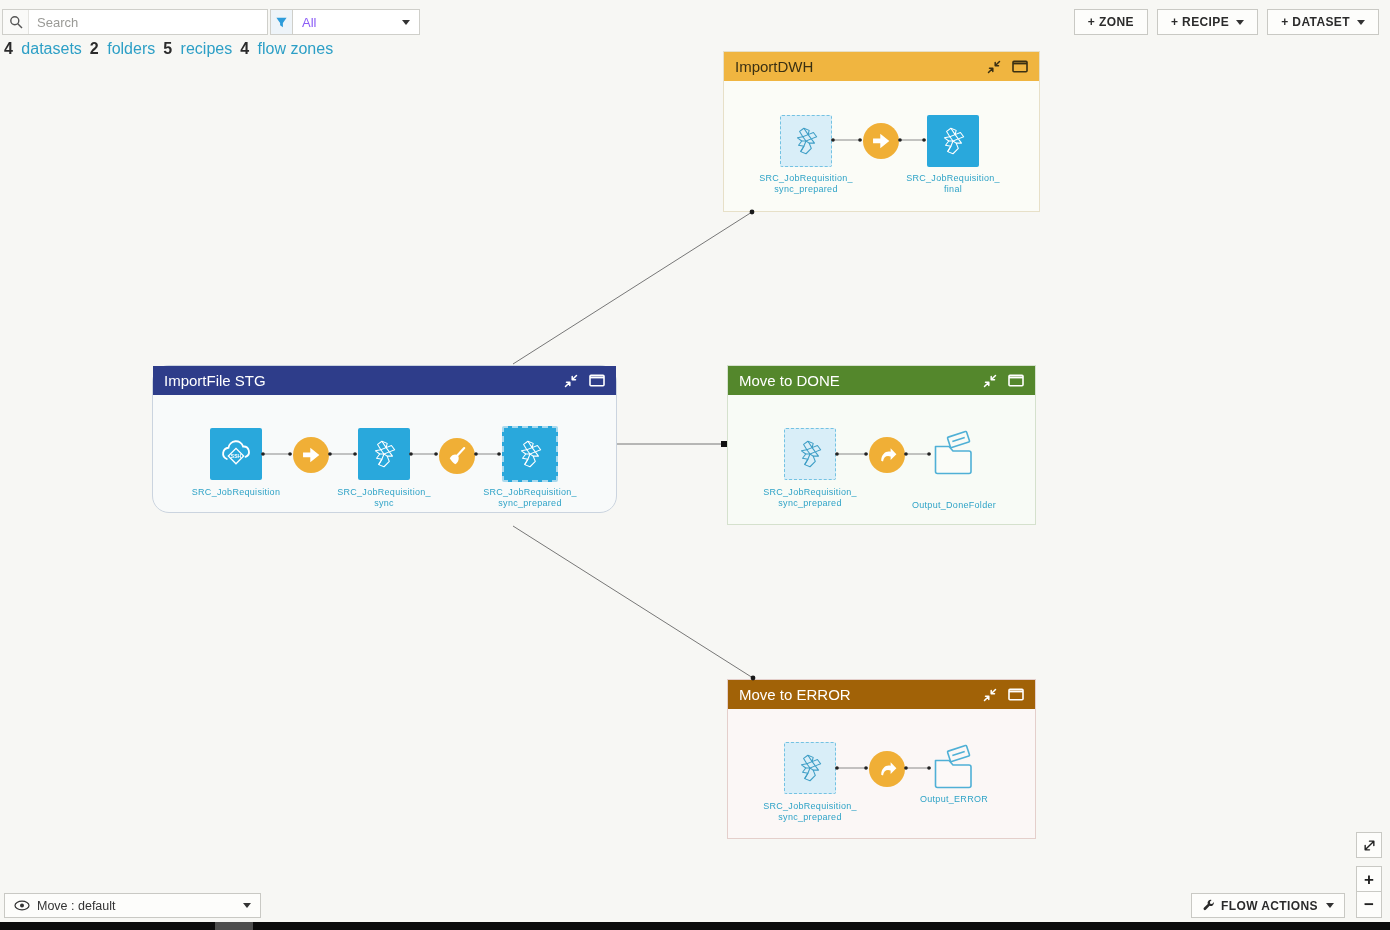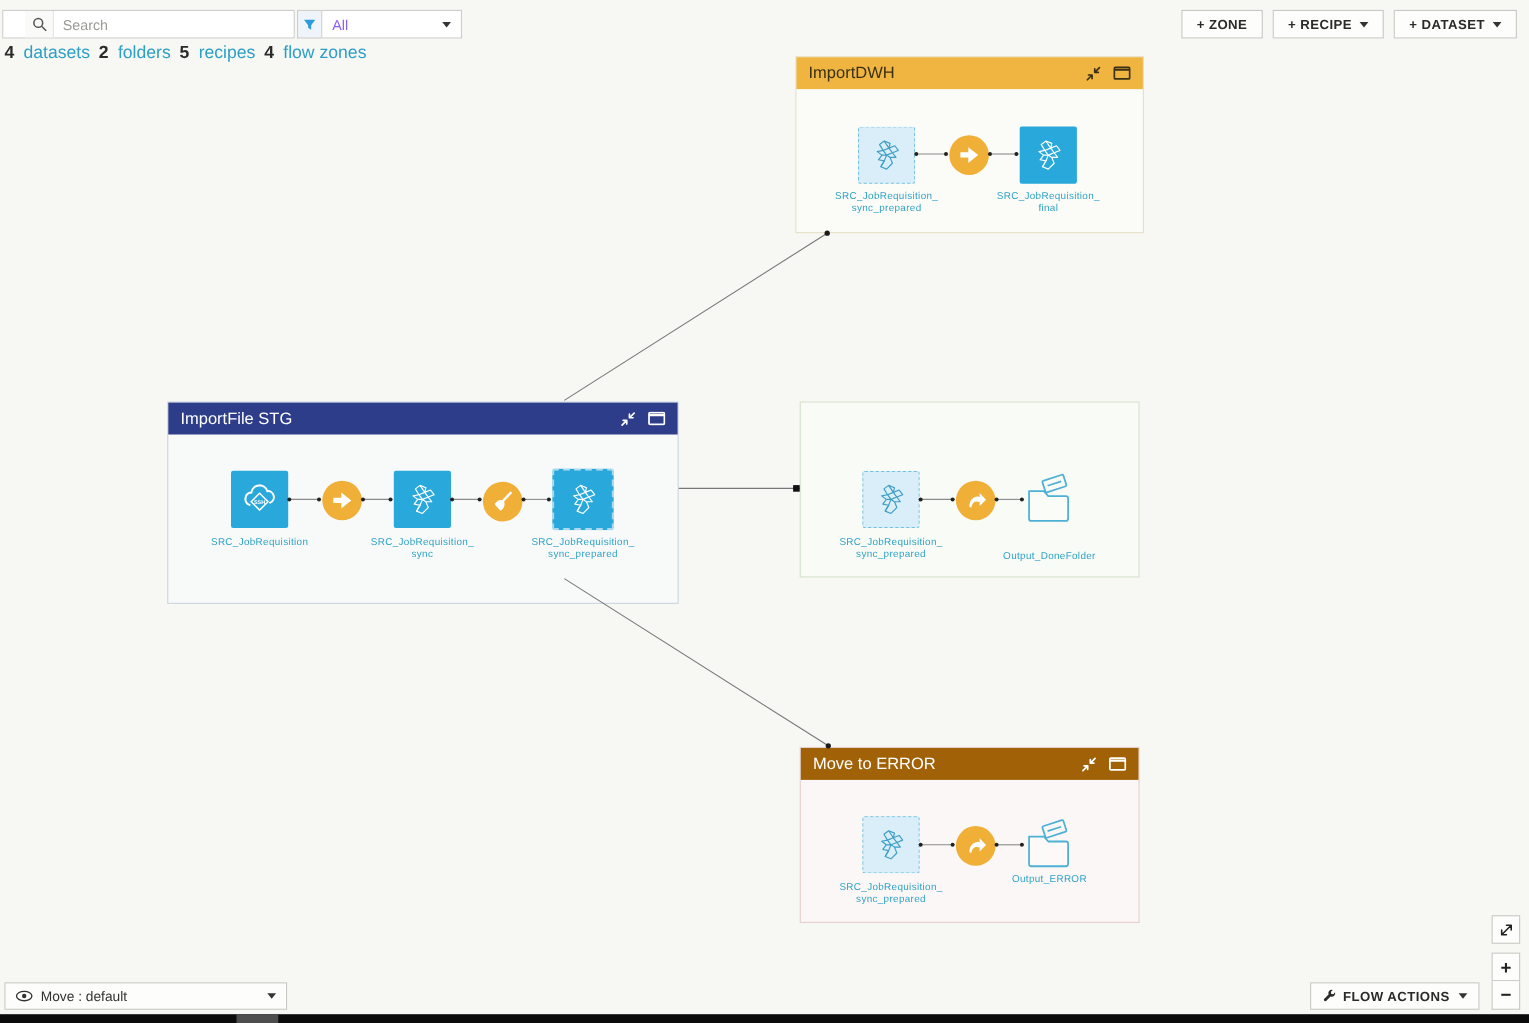--- a/index.html
+++ b/index.html
@@ -5,21 +5,21 @@
   html,body{margin:0;padding:0;}
   body{
     width:1390px;height:930px;position:relative;overflow:hidden;
     background:#F7F7F4;
     font-family:"Liberation Sans",sans-serif;
     color:#333;
   }
   
   .searchbox{
     position:absolute;left:2px;top:9px;width:266px;height:26px;
-    background:#fff;border:1px solid #cfcfca;display:flex;align-items:stretch;box-sizing:border-box;padding-left:20px;
+    background:#fff;border:1px solid #cfcfca;display:flex;align-items:stretch;box-sizing:border-box;
   }
   .searchbox .icon-cell{
     width:25px;display:flex;align-items:center;justify-content:center;
     background:#fafaf8;border-right:1px solid #e4e4e0;
   }
   .searchbox input{
     flex:1;border:none;outline:none;padding:0 8px;font-size:13px;
     font-family:"Liberation Sans",sans-serif;color:#444;background:transparent;
   }
   .searchbox input::placeholder{color:#9a9a96;}
@@ -54,21 +54,21 @@
   }
   
   .zone{position:absolute;box-sizing:border-box;border:1px solid;}
   .zone-header{
     height:29px;display:flex;align-items:center;padding:0 11px;font-size:15px;font-weight:500;
   }
   .zone-header .hicons{margin-left:auto;display:flex;align-items:center;gap:11px;}
   .hicon{display:flex;align-items:center;cursor:pointer;}
   #zone-dwh{left:723px;top:51px;width:317px;height:161px;background:#FBFCF7;border-color:#E7E0C8;}
   #zone-dwh .zone-header{background:#F0B540;color:#3A3013;}
-  #zone-stg{left:152px;top:365px;width:465px;height:184px;background:#F8FAFA;border-color:#CBD4DF;}
+  #zone-stg{left:152px;top:365px;width:465px;height:148px;background:#F8FAFA;border-color:#CBD4DF;border-radius:17px;}
   #zone-stg .zone-header{background:#2E3D8A;color:#fff;}
   #zone-done{left:727px;top:365px;width:309px;height:160px;background:#F8FBF6;border-color:#D5E1CD;}
   #zone-done .zone-header{background:#54872C;color:#fff;}
   #zone-error{left:727px;top:679px;width:309px;height:160px;background:#FBF7F6;border-color:#E4CFCB;}
   #zone-error .zone-header{background:#a16207;color:#fff;}
   
   .node{position:absolute;cursor:pointer;}
   .ds{
     width:52px;height:52px;background:#29A8DC;border-radius:2px;
     display:flex;align-items:center;justify-content:center;
@@ -256,20 +256,36 @@
     <span>SRC_JobRequisition_</span>
       <span>sync</span>
   </div>
   <div class="nlabel" style="left:377px;top:121px;">
     <span>SRC_JobRequisition_</span>
       <span>sync_prepared</span>
   </div>
 </div>
 
 <div class="zone" id="zone-done">
+  <div class="zone-header">
+    <span>Move to DONE</span>
+    <span class="hicons">
+      <span class="hicon">
+        <svg width="14" height="14" viewBox="0 0 14 14" stroke="currentColor" stroke-width="1.5" fill="none" stroke-linecap="round">
+            <path d="M12.5 1.5 L8.2 5.8 M8.2 5.8 h3.3 M8.2 5.8 V2.5 M1.5 12.5 L5.8 8.2 M5.8 8.2 H2.5 M5.8 8.2 v3.3"></path>
+          </svg>
+      </span>
+      <span class="hicon">
+        <svg width="16" height="13" viewBox="0 0 16 13" fill="none" stroke="currentColor">
+            <rect x="1" y="1.2" width="14" height="10.6" rx="1" stroke-width="1.6"></rect>
+            <path d="M1 3.4 h14" stroke-width="2"></path>
+          </svg>
+      </span>
+    </span>
+  </div>
   <div class="node ds shared-light" style="left:56px;top:62px;">
     <svg width="34" height="34" viewBox="0 0 32 32" fill="none" stroke="#3E9EC6" stroke-width="1" stroke-linejoin="round">
         <path d="M14 4 L19 6 L18 10 L23 8 L26 12 L21 14 L24 18 L19 18 L21 23 L16 28 L11 26 L14 21 L9 20 L12 16 L8 13 L13 12 L10 7 Z"></path>
         <path d="M14 4 L18 10 M18 10 L13 12 M18 10 L21 14 M13 12 L16 16 M21 14 L16 16 M16 16 L14 21 M16 16 L19 18 M14 21 L11 26 M12 16 L16 16"></path>
       </svg>
   </div>
   <div class="node recipe" style="left:141px;top:71px;">
     <svg width="26" height="26" viewBox="0 0 36 36">
         <path d="M10 26 C10 16 17.5 11.5 23 13.5 L23 8.5 L31 17 L23 25 L23 20 C18 18 13.5 20 12.5 27 Z" fill="#fff"></path>
       </svg>

